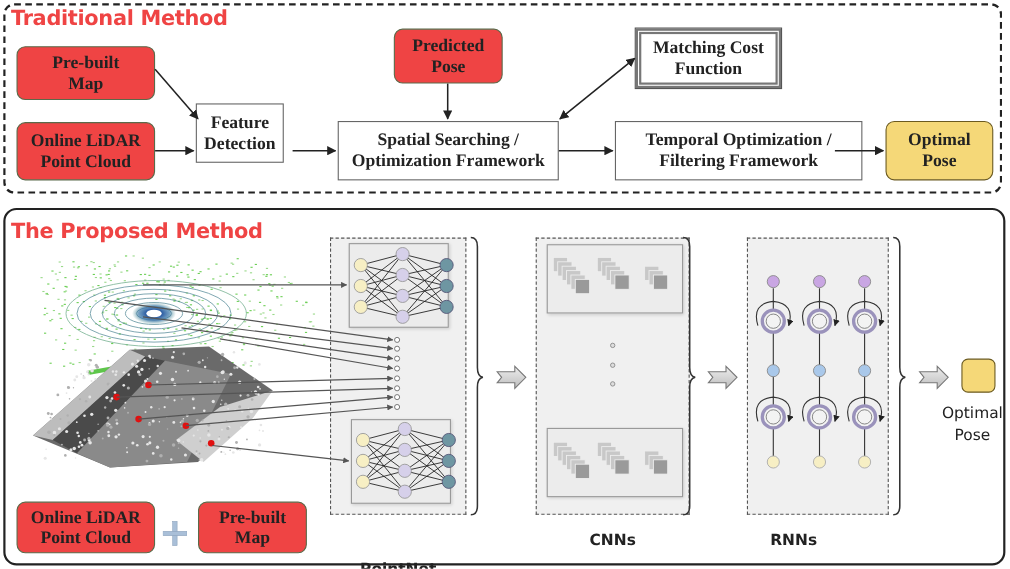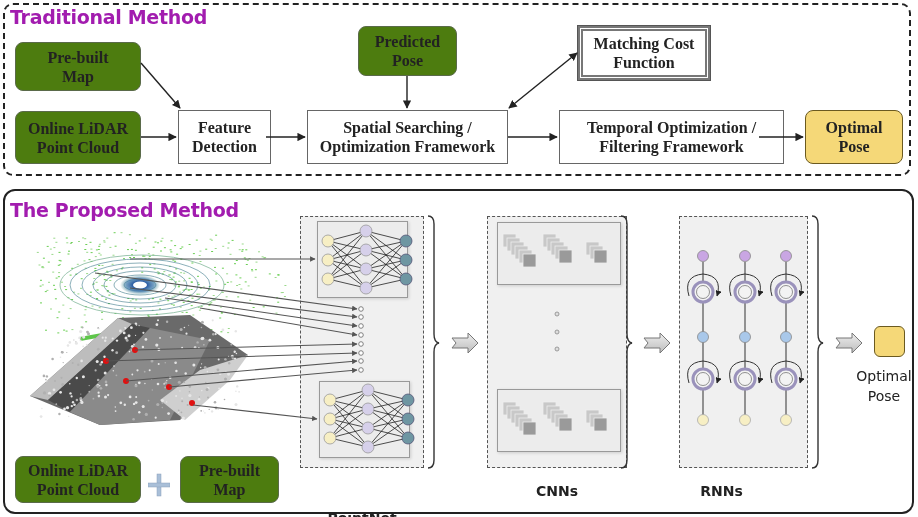--- a/index.html
+++ b/index.html
@@ -1,21 +1,21 @@
 <!DOCTYPE html>
 <html><head>
 <meta charset="utf-8">
 <style>
   html, body { margin:0; padding:0; background:#ffffff; }
   body { width:918px; height:517px; position:relative; overflow:hidden; font-family:"Liberation Serif", serif; }
   .panel-top { position:absolute; left:3px; top:3px; width:908px; height:173px; border:2px dashed #222; border-radius:10px; box-sizing:border-box; }
   .panel-bottom { position:absolute; left:3px; top:189px; width:911px; height:325px; border:2px solid #222; border-radius:12px; box-sizing:border-box; }
-  .section-title { position:absolute; font-family:"DejaVu Sans", sans-serif; font-size:19px; font-weight:bold; color:#a21caf; letter-spacing:-0.3px; }
+  .section-title { position:absolute; font-family:"DejaVu Sans", sans-serif; font-size:19px; font-weight:bold; color:#ef4444; letter-spacing:-0.3px; }
   .box { position:absolute; box-sizing:border-box; display:flex; align-items:center; justify-content:center; text-align:center; font-family:"Liberation Serif", serif; font-weight:bold; font-size:16px; line-height:19px; color:#222; white-space:pre-line; }
-  .green { background:#4d7c0f; border:1.5px solid #5a6a4a; border-radius:8px; }
+  .green { background:#ef4444; border:1.5px solid #5a6a4a; border-radius:8px; }
   .white { background:#fff; border:1.2px solid #666; }
   .yellow { background:#f5d878; border:1.5px solid #6b5a20; border-radius:8px; }
   .double { background:#fff; border:5px double #777; outline:1px solid #555; }
   .stage-label { position:absolute; font-family:"DejaVu Sans", sans-serif; font-size:14px; font-weight:bold; color:#222; text-align:center; }
   .stage { position:absolute; border:1.3px dashed #555; background:#f0f0f0; box-sizing:border-box; }
   .sub { position:absolute; border:1.5px solid #999; background:#ececec; box-sizing:border-box; box-shadow:1px 1px 3px rgba(0,0,0,0.15); }
   svg { position:absolute; left:0; top:0; }
   .plus { position:absolute; left:148px; top:473px; width:22px; height:24px; }
 </style>
 </head>
@@ -24,21 +24,21 @@
 <div class="panel-top"></div>
 <div class="panel-bottom"></div>
 
 <div class="section-title" style="left:10px;top:6px;">Traditional Method</div>
 <div class="section-title" style="left:10px;top:199px;">The Proposed Method</div>
 
 <div class="box green" style="left:15px;top:42px;width:126px;height:49px;">Pre-built
 Map</div>
 <div class="box green" style="left:15px;top:111px;width:126px;height:53px;">Online LiDAR
 Point Cloud</div>
-<div class="box white" style="left:178px;top:110px;width:93px;height:54px;">Feature
+<div class="box white" style="left:178px;top:94px;width:80px;height:54px;">Feature
 Detection</div>
 <div class="box green" style="left:358px;top:26px;width:99px;height:50px;">Predicted
 Pose</div>
 <div class="box white" style="left:307px;top:110px;width:201px;height:54px;">Spatial Searching /
 Optimization Framework</div>
 <div class="box double" style="left:578px;top:26px;width:132px;height:54px;">Matching Cost
 Function</div>
 <div class="box white" style="left:559px;top:110px;width:225px;height:54px;">Temporal Optimization /
 Filtering Framework</div>
 <div class="box yellow" style="left:805px;top:110px;width:98px;height:54px;">Optimal

